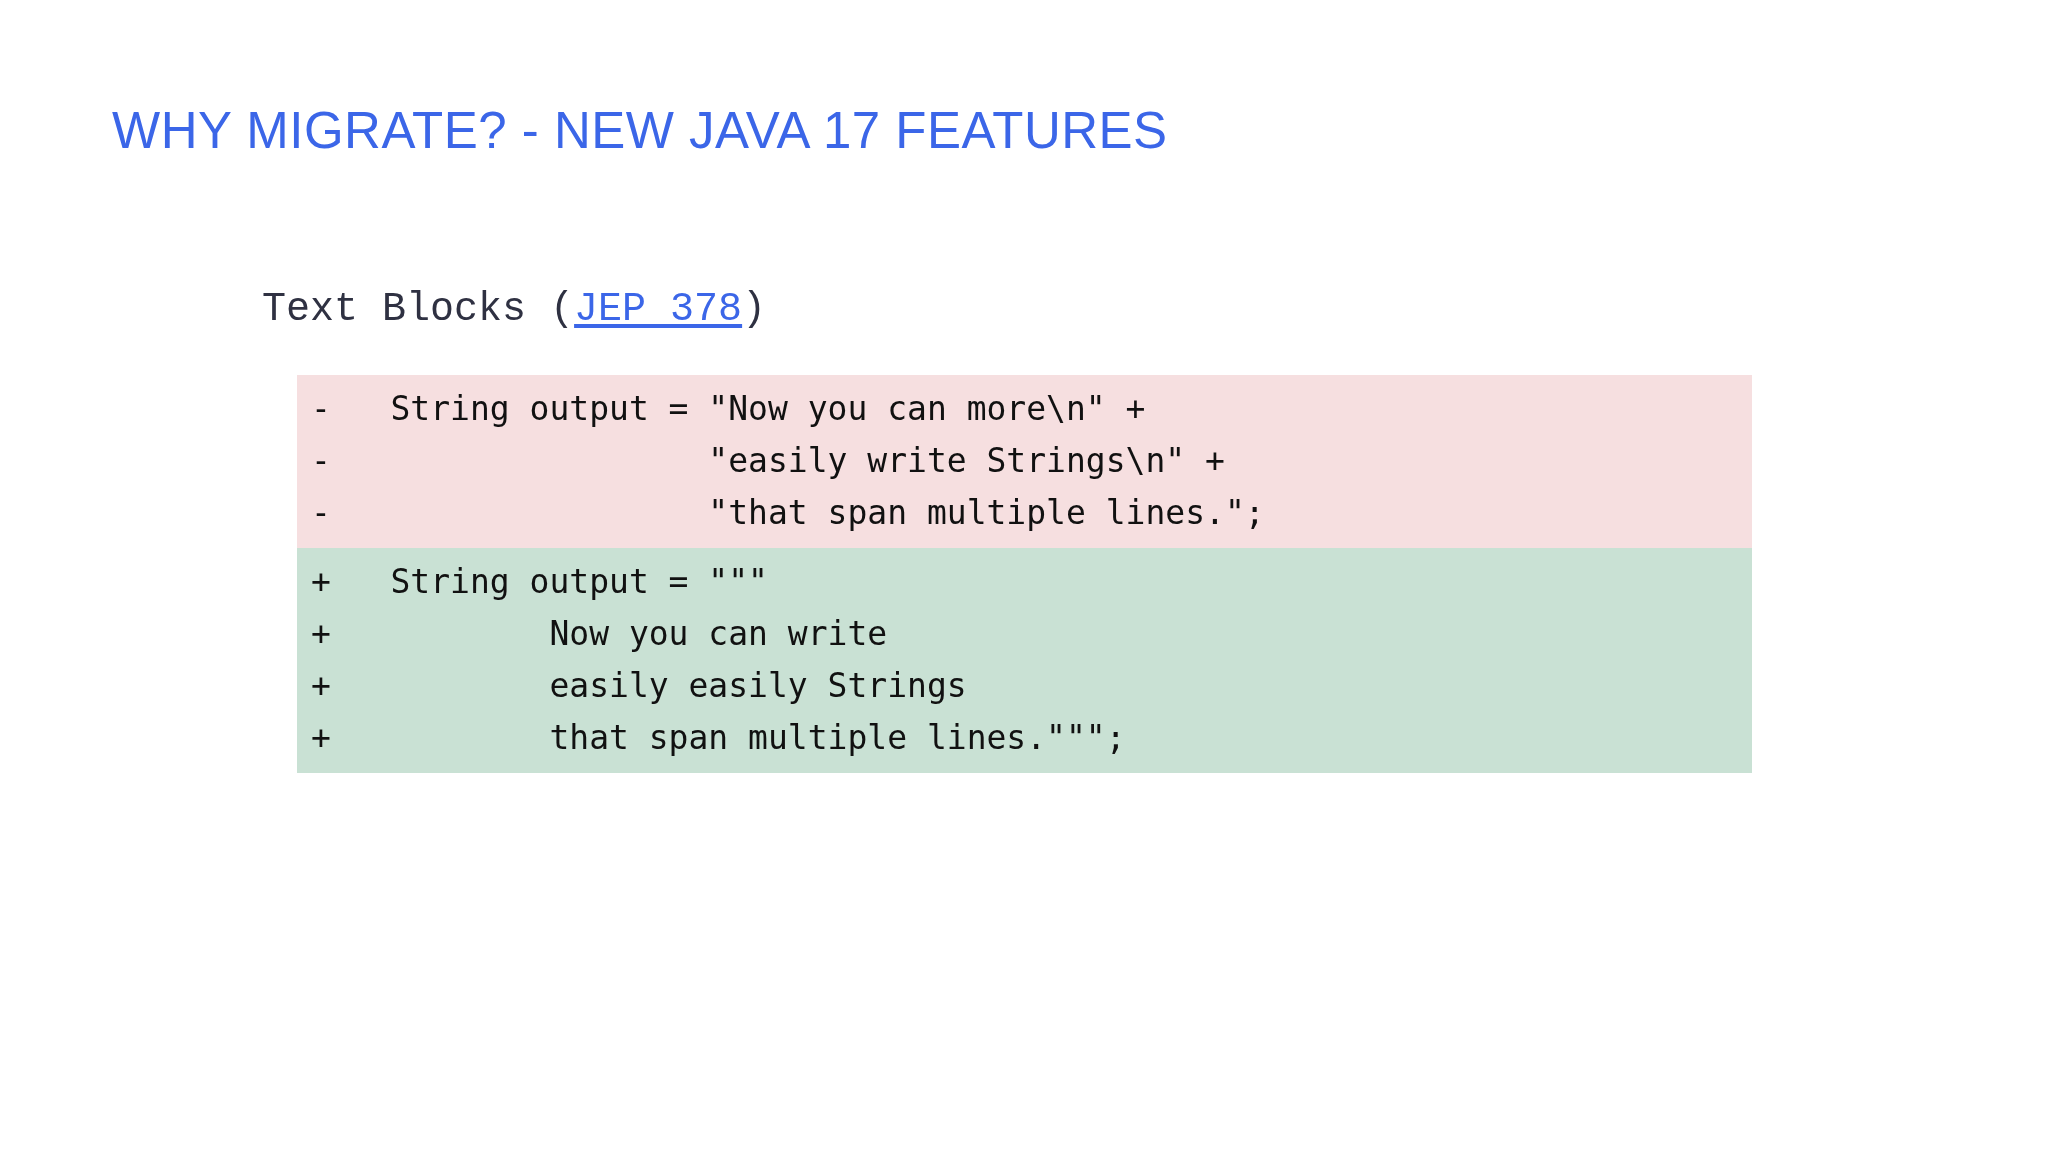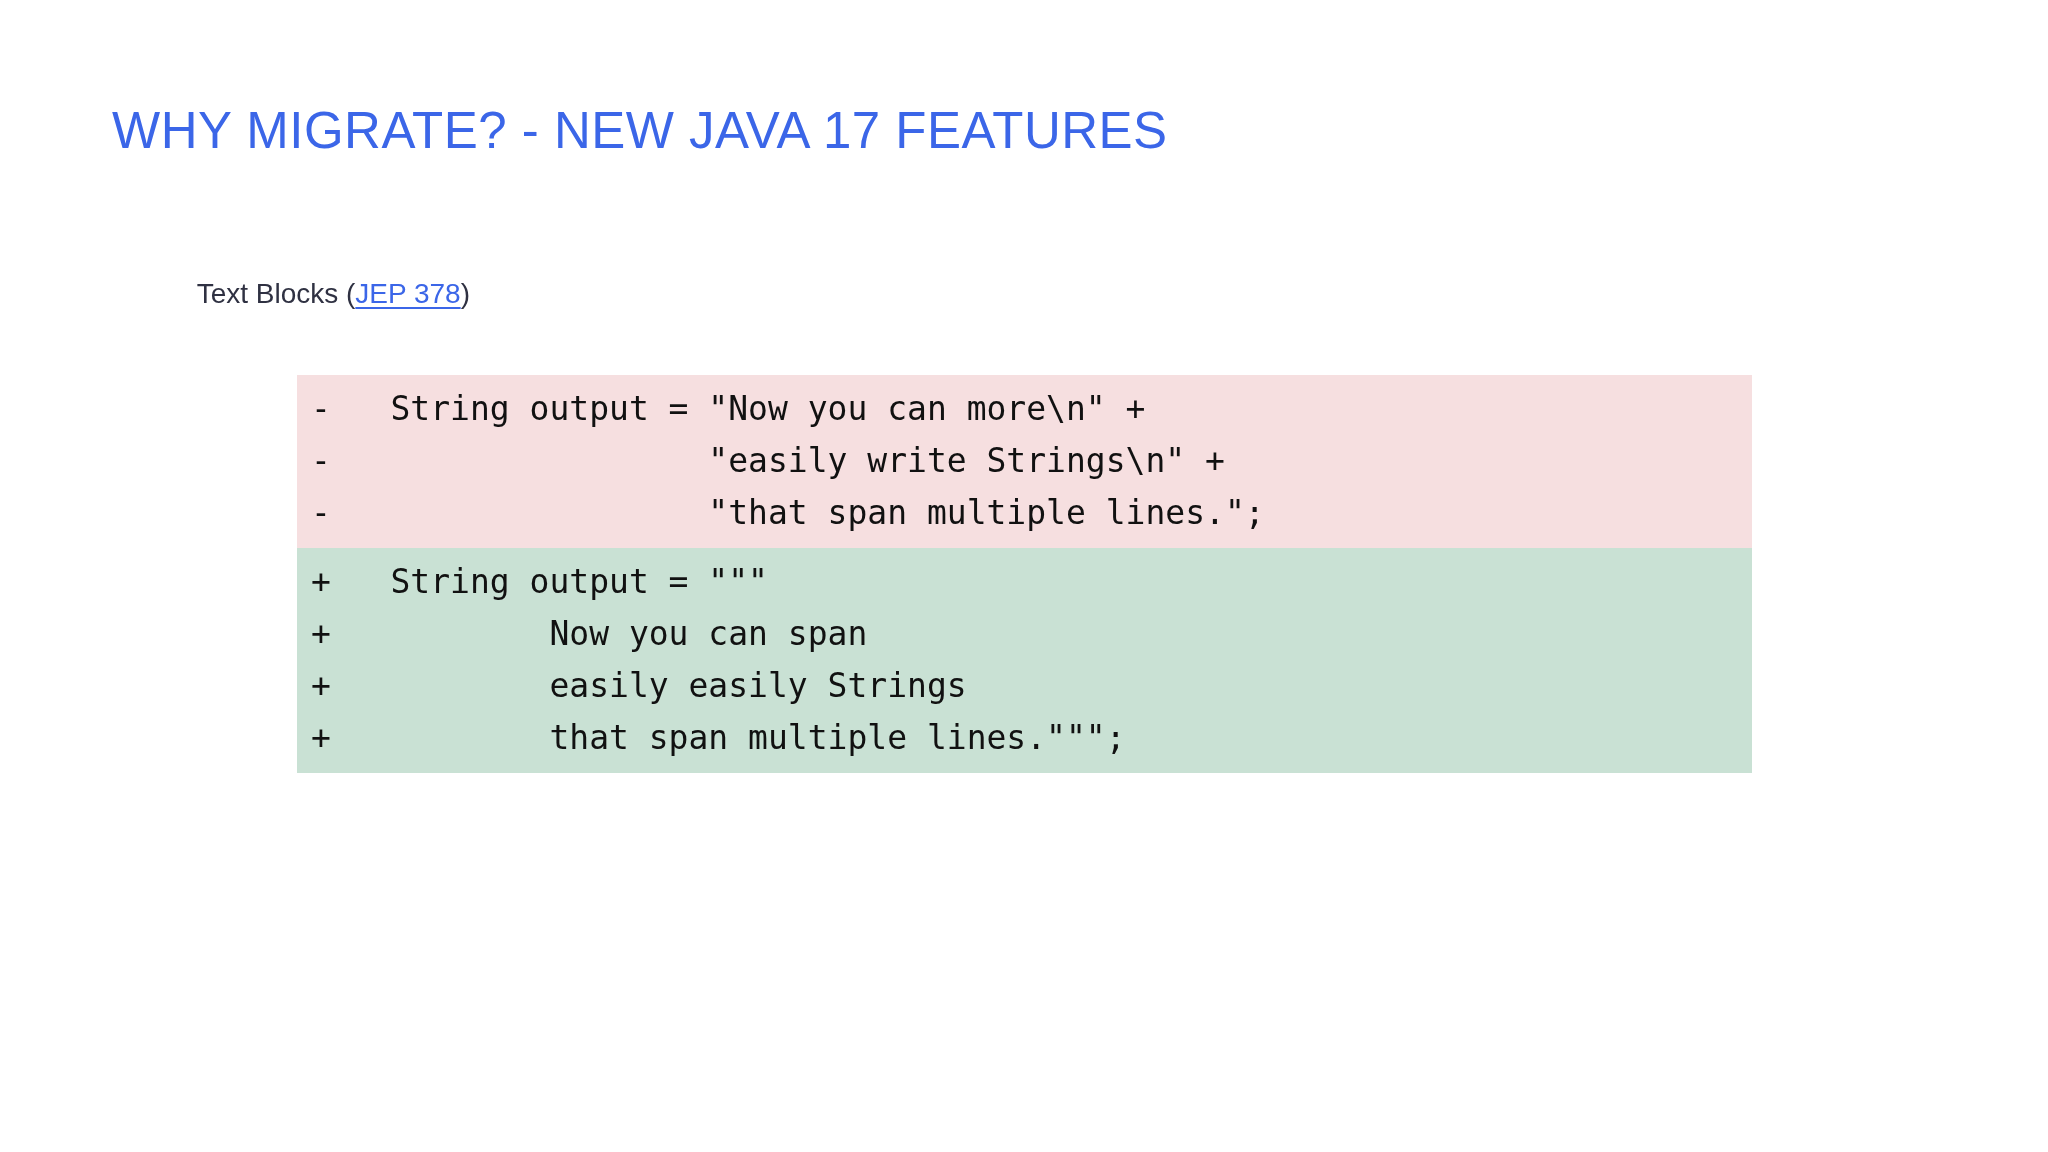--- a/index.html
+++ b/index.html
@@ -31,26 +31,27 @@
     letter-spacing: 0.5px;
     color: #3b66e8;
     font-weight: 400;
     white-space: pre;
   }
 
   
   .body-line {
     position: absolute;
     left: 166px;
-    top: 240px;
-    font-size: 28px;
+    top: 232px;
+    font-size: 40px;
     line-height: 1.3;
     color: #2f3142;
     font-weight: 400;
     white-space: pre;
+    font-family: Liberation Mono, monospace;
   }
   .body-line .link {
     color: #3b66e8;
     text-decoration: underline;
     text-underline-offset: 4px;
     cursor: pointer;
   }
 
   
   .diff-block {
@@ -93,20 +94,20 @@
   <div class="diff-block">
 
     <div class="diff-section removed">
       <span class="diff-line">-   String output = "Now you can more\n" +</span>
       <span class="diff-line">-                   "easily write Strings\n" +</span>
       <span class="diff-line">-                   "that span multiple lines.";</span>
     </div>
 
     <div class="diff-section added">
       <span class="diff-line">+   String output = """</span>
-      <span class="diff-line">+           Now you can span</span>
+      <span class="diff-line">+           Now you can write</span>
       <span class="diff-line">+           easily easily Strings</span>
       <span class="diff-line">+           that span multiple lines.""";</span>
     </div>
 
   </div>
 
 </div>
 
 </body></html>

